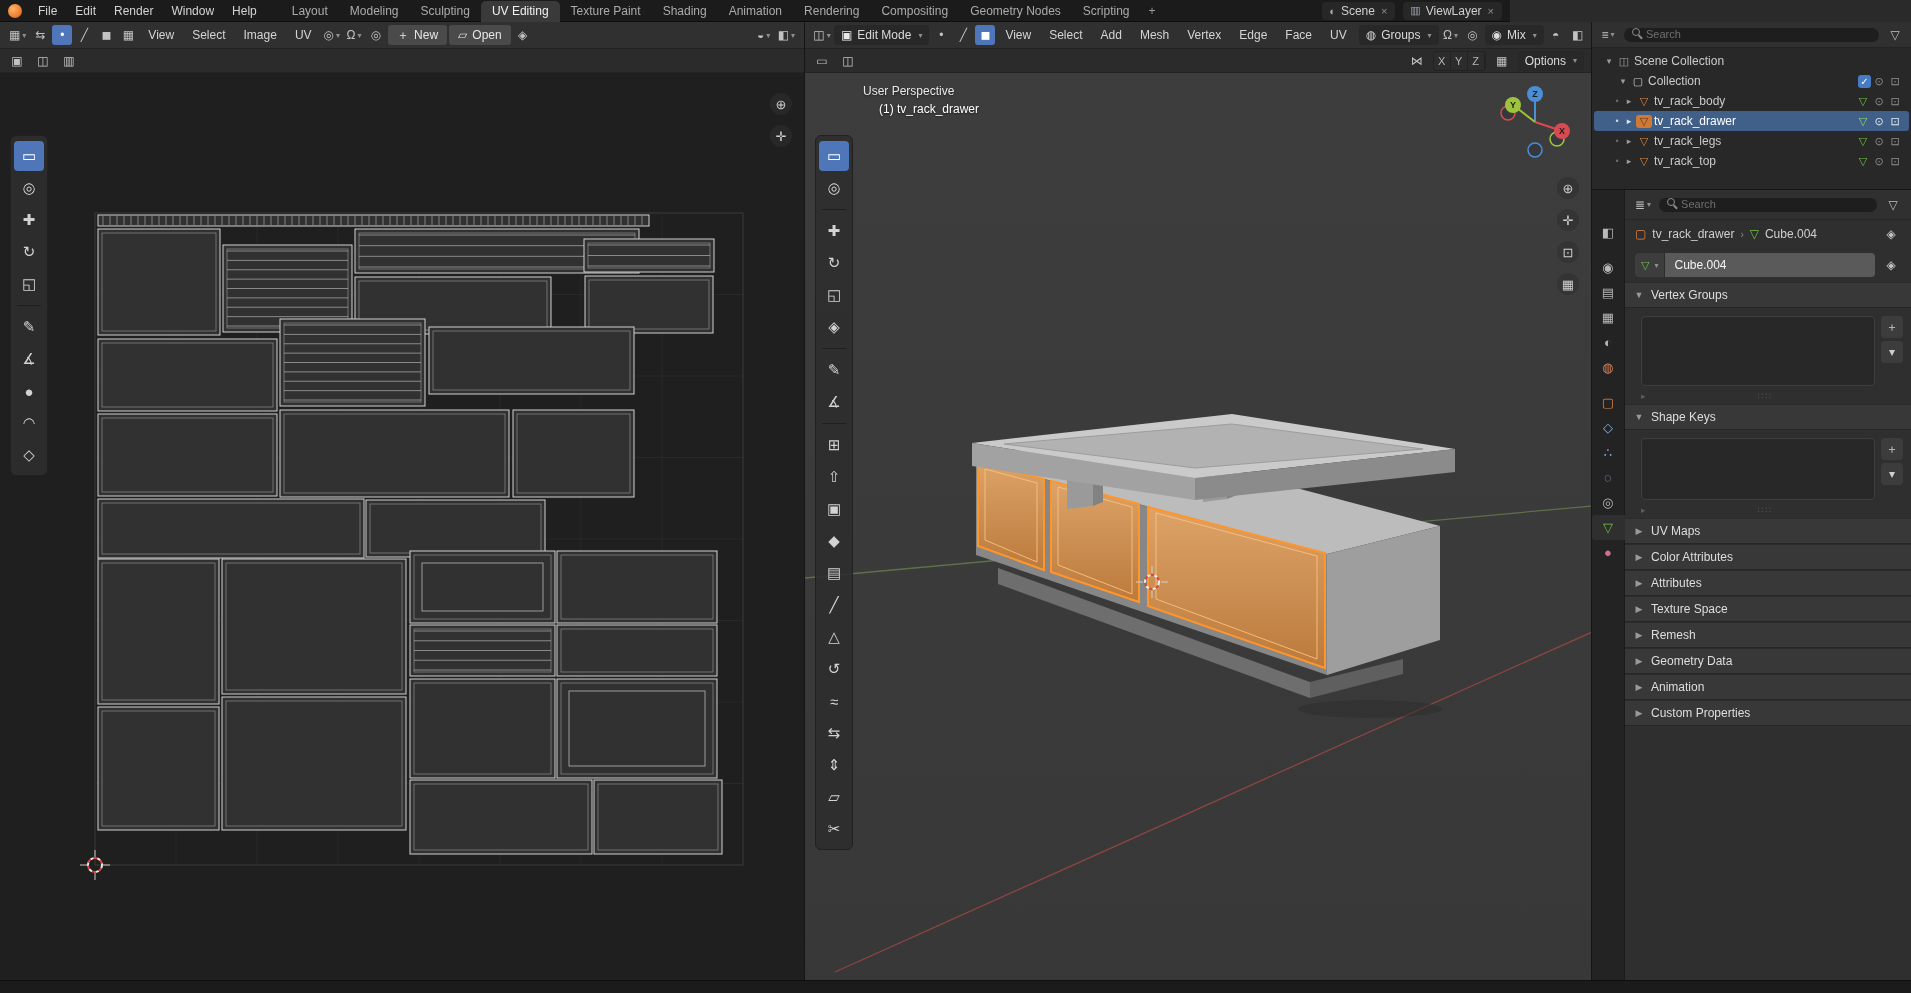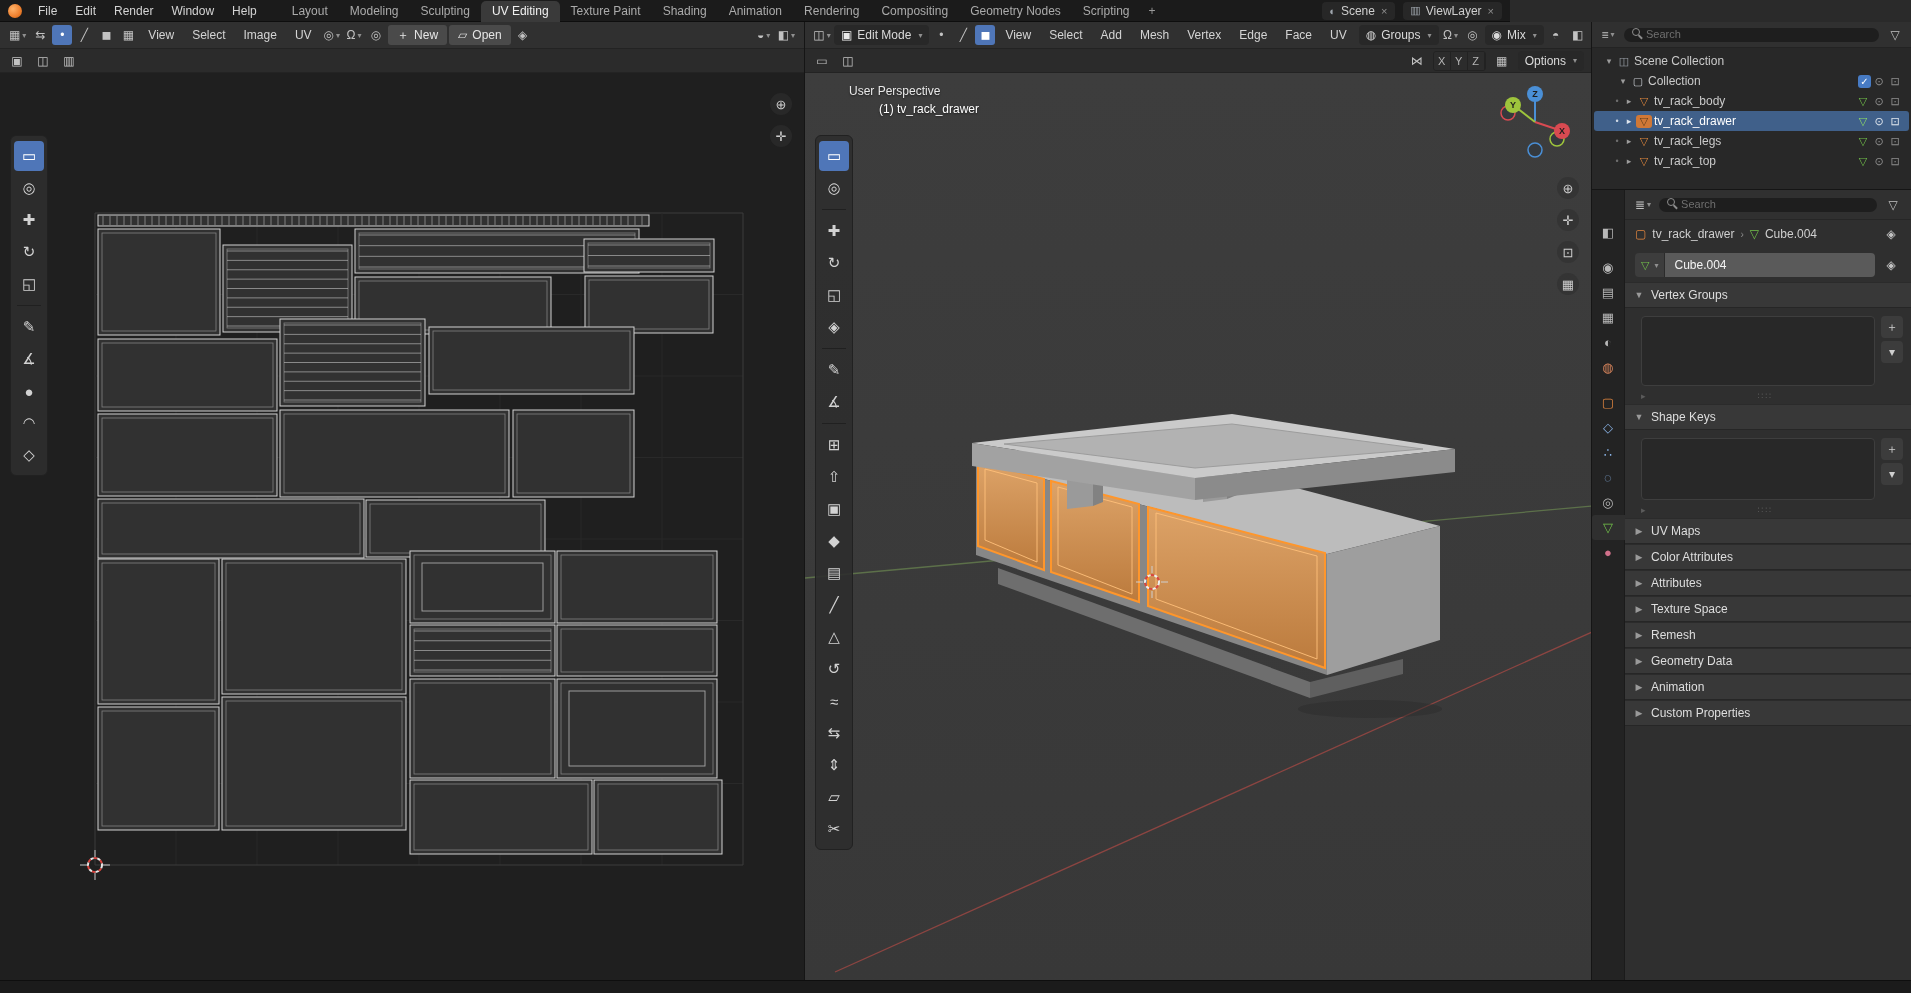--- a/index.html
+++ b/index.html
@@ -548,21 +548,21 @@
         <g transform="translate(347,560)">
           <line x1="-16" y1="0" x2="-9" y2="0" stroke="#cfcfcf" stroke-width="1"></line>
           <line x1="9" y1="0" x2="16" y2="0" stroke="#cfcfcf" stroke-width="1"></line>
           <line x1="0" y1="-16" x2="0" y2="-9" stroke="#cfcfcf" stroke-width="1"></line>
           <line x1="0" y1="9" x2="0" y2="16" stroke="#cfcfcf" stroke-width="1"></line>
           <circle r="7" fill="none" stroke="#eeeeee" stroke-width="2" stroke-dasharray="3.5 3.5"></circle>
           <circle r="7" fill="none" stroke="#d8453f" stroke-width="2" stroke-dasharray="3.5 3.5" stroke-dashoffset="3.5"></circle>
         </g>
       </svg>
 
-      <div class="vp-overlay" style="left:44px;top:11px">User Perspective</div>
+      <div class="vp-overlay" style="left:58px;top:11px">User Perspective</div>
       <div class="vp-overlay" style="left:74px;top:29px;color:#fff">(1) tv_rack_drawer</div>
 
       <svg width="90" height="90" viewBox="0 0 90 90" style="position:absolute;left:685px;top:4px">
         <line x1="45" y1="45" x2="45" y2="17" stroke="#4a8fd6" stroke-width="2"></line>
         <line x1="45" y1="45" x2="72" y2="54" stroke="#d84a51" stroke-width="2"></line>
         <line x1="45" y1="45" x2="23" y2="28" stroke="#9ec43c" stroke-width="2"></line>
         <circle cx="45" cy="73" r="7" fill="#35393d" stroke="#4a8fd6" stroke-width="1.5"></circle>
         <circle cx="18" cy="36" r="7" fill="#35393d" stroke="#d84a51" stroke-width="1.5"></circle>
         <circle cx="67" cy="62" r="7" fill="#35393d" stroke="#9ec43c" stroke-width="1.5"></circle>
         <circle cx="45" cy="17" r="8" fill="#4a8fd6"></circle>

